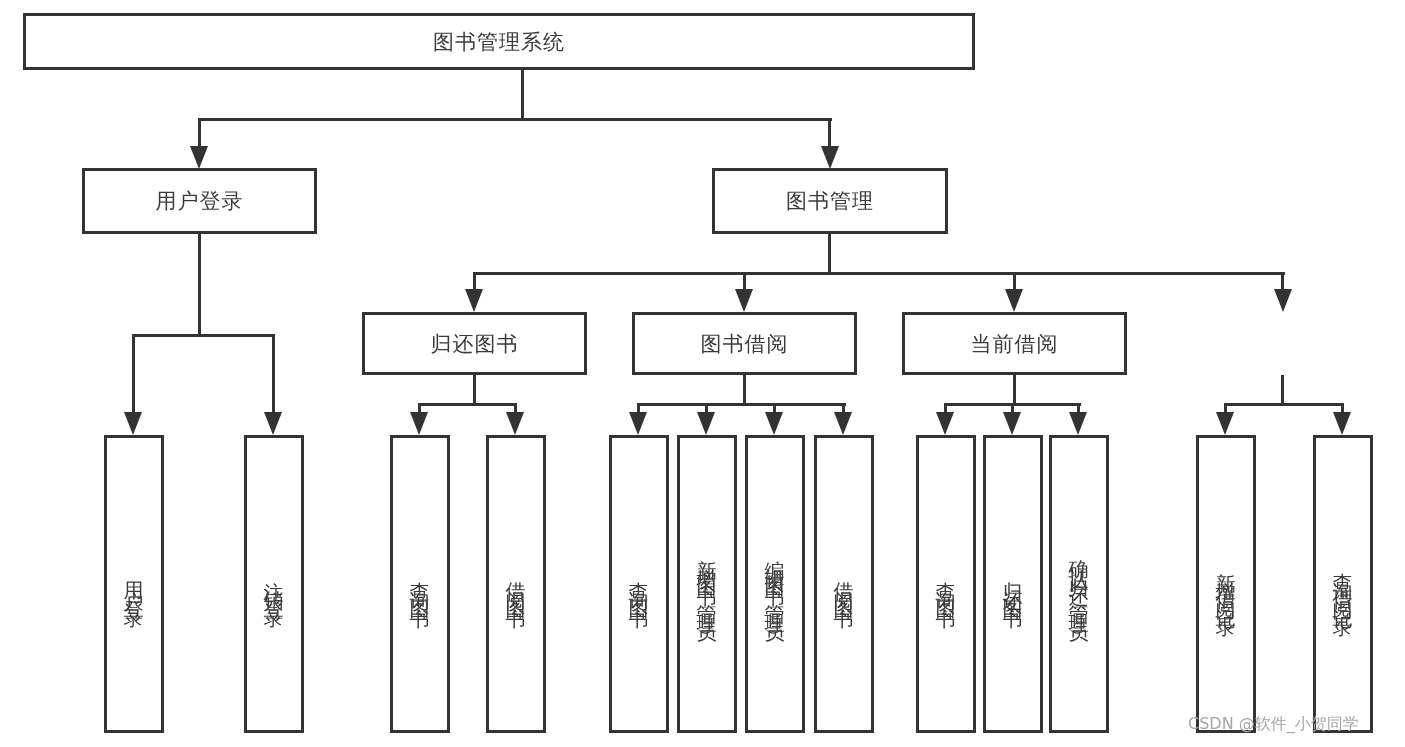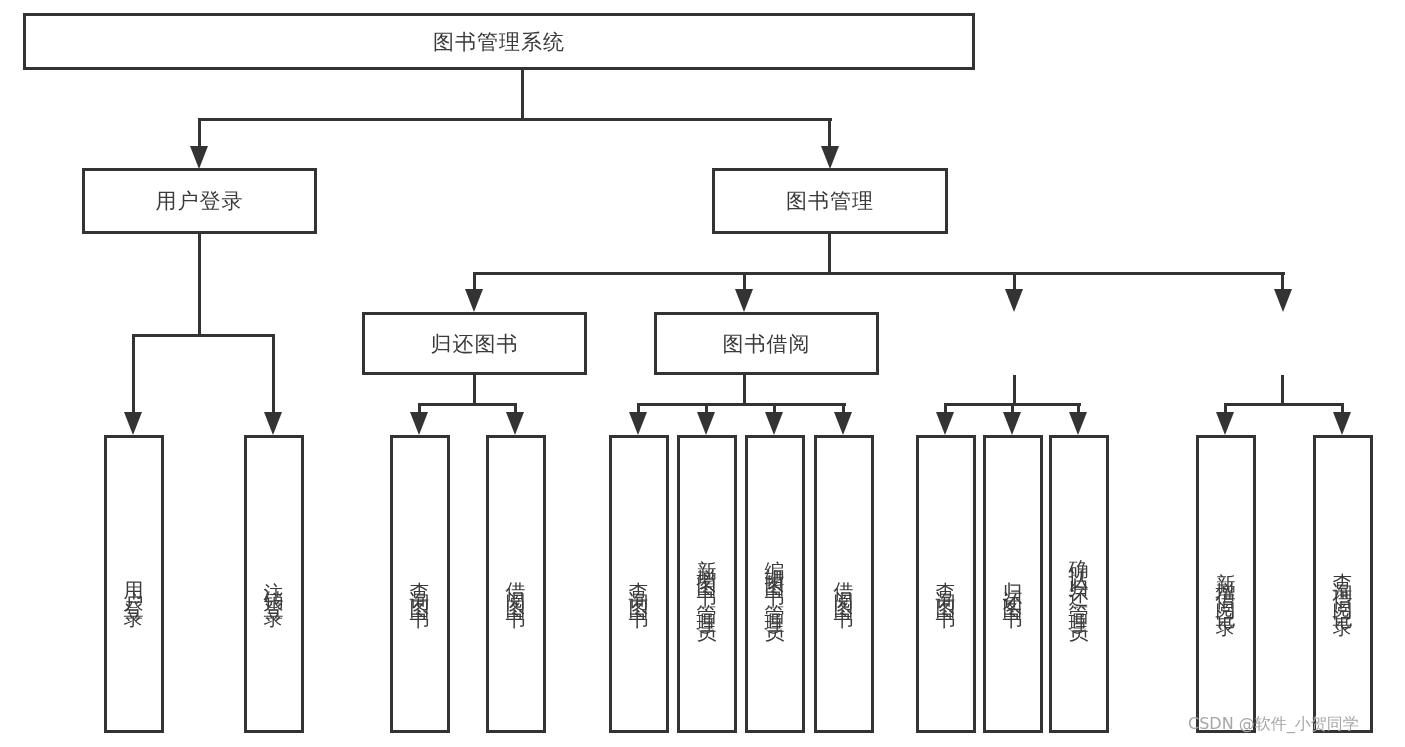--- a/index.html
+++ b/index.html
@@ -64,21 +64,22 @@
   <div class="vline" style="left:473px; top:272px; height:20px;"></div>
   <div class="arrow" style="left:465px; top:289px;"></div>
   <div class="vline" style="left:743px; top:272px; height:20px;"></div>
   <div class="arrow" style="left:735px; top:289px;"></div>
   <div class="vline" style="left:1013px; top:272px; height:20px;"></div>
   <div class="arrow" style="left:1005px; top:289px;"></div>
   <div class="vline" style="left:1281px; top:272px; height:20px;"></div>
   <div class="arrow" style="left:1274px; top:289px;"></div>
 
   <div class="node" style="left:362px; top:312px; width:225px; height:63px;">归还图书</div>
-  <div class="node" style="left:632px; top:312px; width:225px; height:63px;margin-left:22px;">图书借阅</div>
+  <div class="node" style="left:632px; top:312px; width:225px; height:63px;">图书借阅</div>
+  <div class="node" style="left:902px; top:312px; width:225px; height:63px;">当前借阅</div>
 
   <div class="vline" style="left:473px; top:375px; height:31px;"></div>
   <div class="hline" style="left:418px; top:403px; width:99px;"></div>
   <div class="vline" style="left:418px; top:403px; height:12px;"></div>
   <div class="arrow" style="left:410px; top:412px;"></div>
   <div class="vline" style="left:514px; top:403px; height:12px;"></div>
   <div class="arrow" style="left:506px; top:412px;"></div>
 
   <div class="vline" style="left:743px; top:375px; height:31px;"></div>
   <div class="hline" style="left:637px; top:403px; width:209px;"></div>

